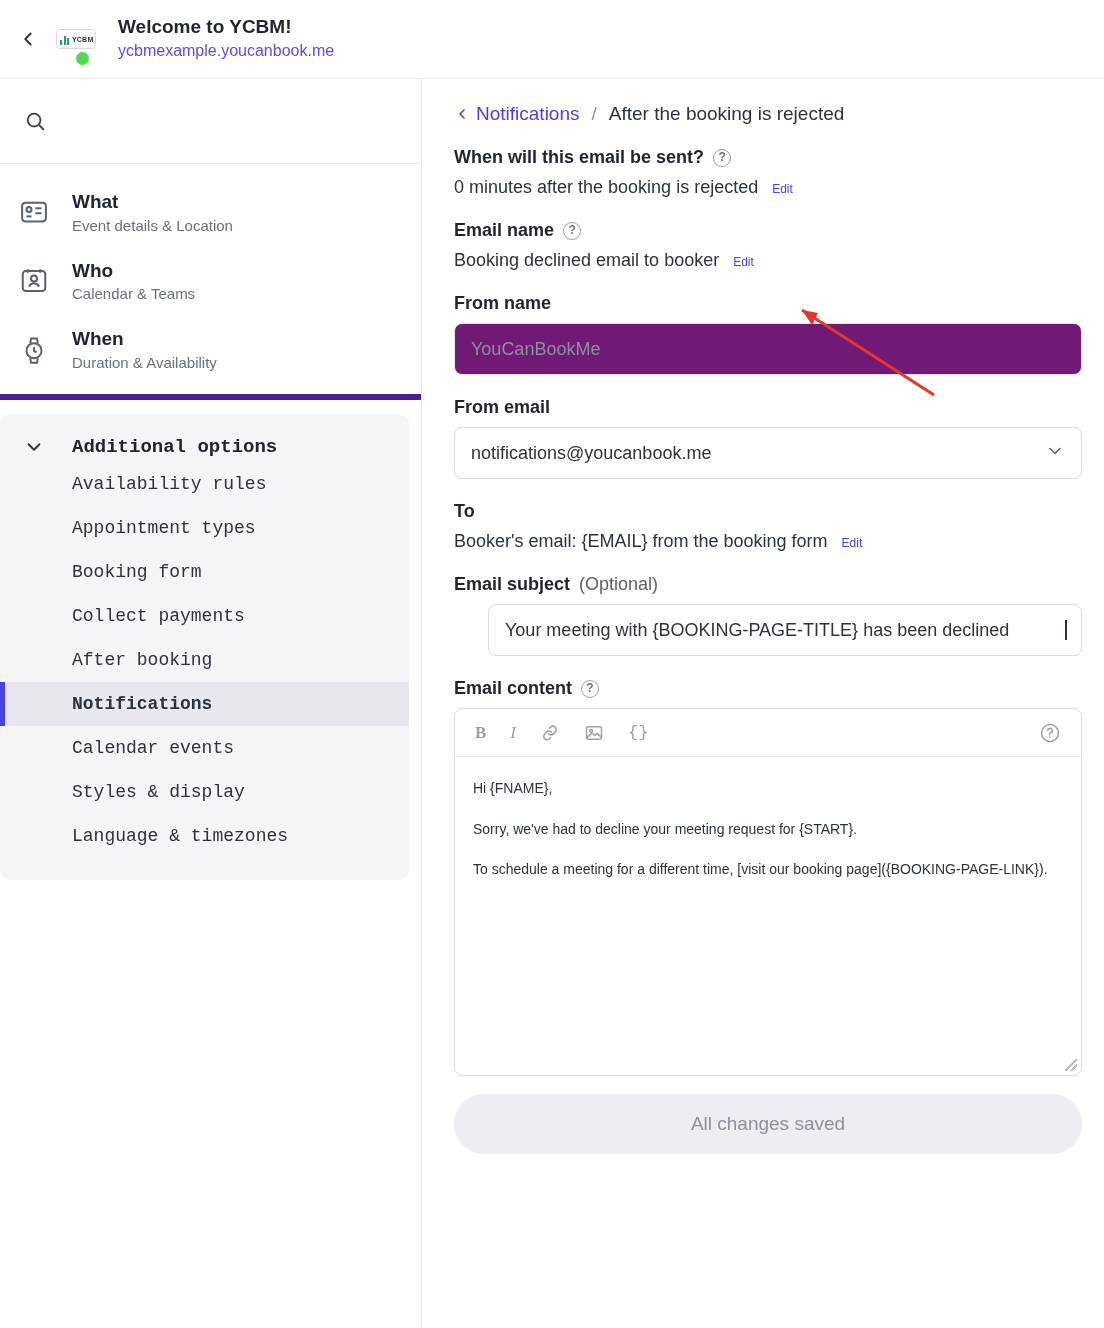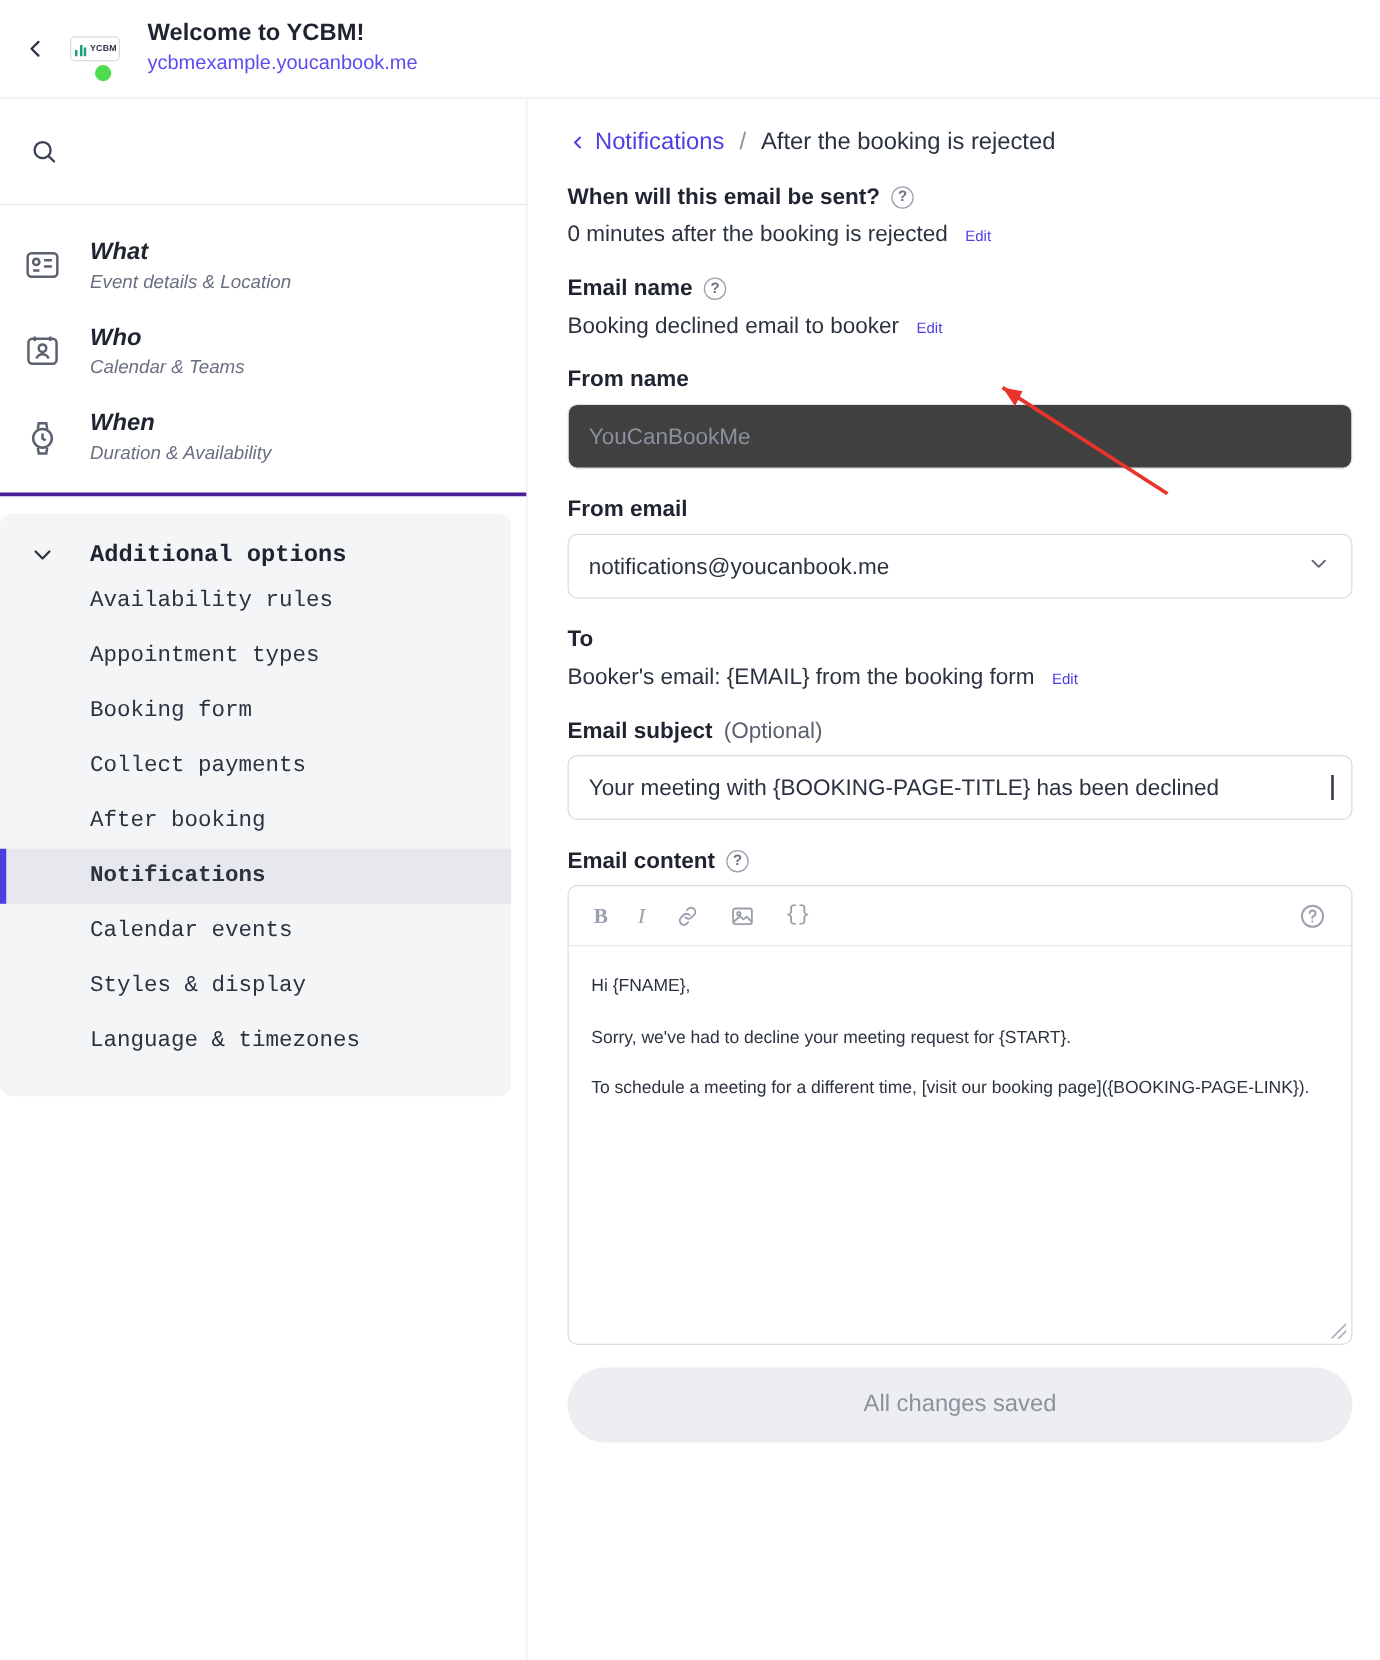--- a/index.html
+++ b/index.html
@@ -62,21 +62,21 @@
     height: 85px; display: flex; align-items: center; gap: 16px;
     padding: 0 24px;
     border-bottom: 1px solid #e6e8ec;
   }
   .search-input {
     border: none; outline: none; font-size: 17px; color: #3a4152;
     width: 300px; background: transparent;
   }
   .search-input::placeholder { color: #8a909c; }
 
-  .main-nav { padding: 14px 0 10px 0; border-bottom: 3px solid #4c1d95; font-style: italic; }
+  .main-nav { padding: 14px 0 10px 0; border-bottom: 6px solid #4c1d95; }
   .nav-item {
     display: flex; align-items: center; gap: 20px;
     padding: 11px 24px 11px 16px;
     cursor: pointer;
   }
   .nav-icon { width: 36px; height: 36px; display: flex; align-items: center; justify-content: center; flex: 0 0 36px; }
   .nav-title { font-size: 19px; font-weight: bold; color: #1f2430; line-height: 1.35; }
   .nav-sub { font-size: 15px; color: #6a7080; line-height: 1.4; }
 
   .additional {
@@ -131,25 +131,25 @@
   }
   .value-row { display: flex; align-items: baseline; gap: 14px; margin-bottom: 22px; }
   .value-text { font-size: 18px; color: #2c3340; }
   .edit-link { font-size: 12px; color: #4b3fe4; cursor: pointer; }
 
   .input-box {
     height: 52px; border: 1px solid #d9dce2; border-radius: 8px;
     display: flex; align-items: center; padding: 0 16px;
     font-size: 18px; color: #2c3340; margin-bottom: 22px; background: #fff;
   }
-  .input-box.disabled { background: #404040; color: #8a909c; border-color: #e3e5ea; }
+  .input-box.disabled { background: #701a75; color: #8a909c; border-color: #e3e5ea; }
   .select-box { justify-content: space-between; }
   .chev-sm { color: #5b616e; }
 
-  .subject-box { position: relative; }
+  .subject-box { position: relative; margin-left: 34px; }
   .subject-box .caret {
     position: absolute; right: 14px; top: 50%; transform: translateY(-50%);
     width: 2px; height: 20px; background: #2c3340;
   }
 
   .editor {
     border: 1px solid #d9dce2; border-radius: 8px; overflow: hidden;
     background: #fff; margin-bottom: 18px;
   }
   .editor-toolbar {

